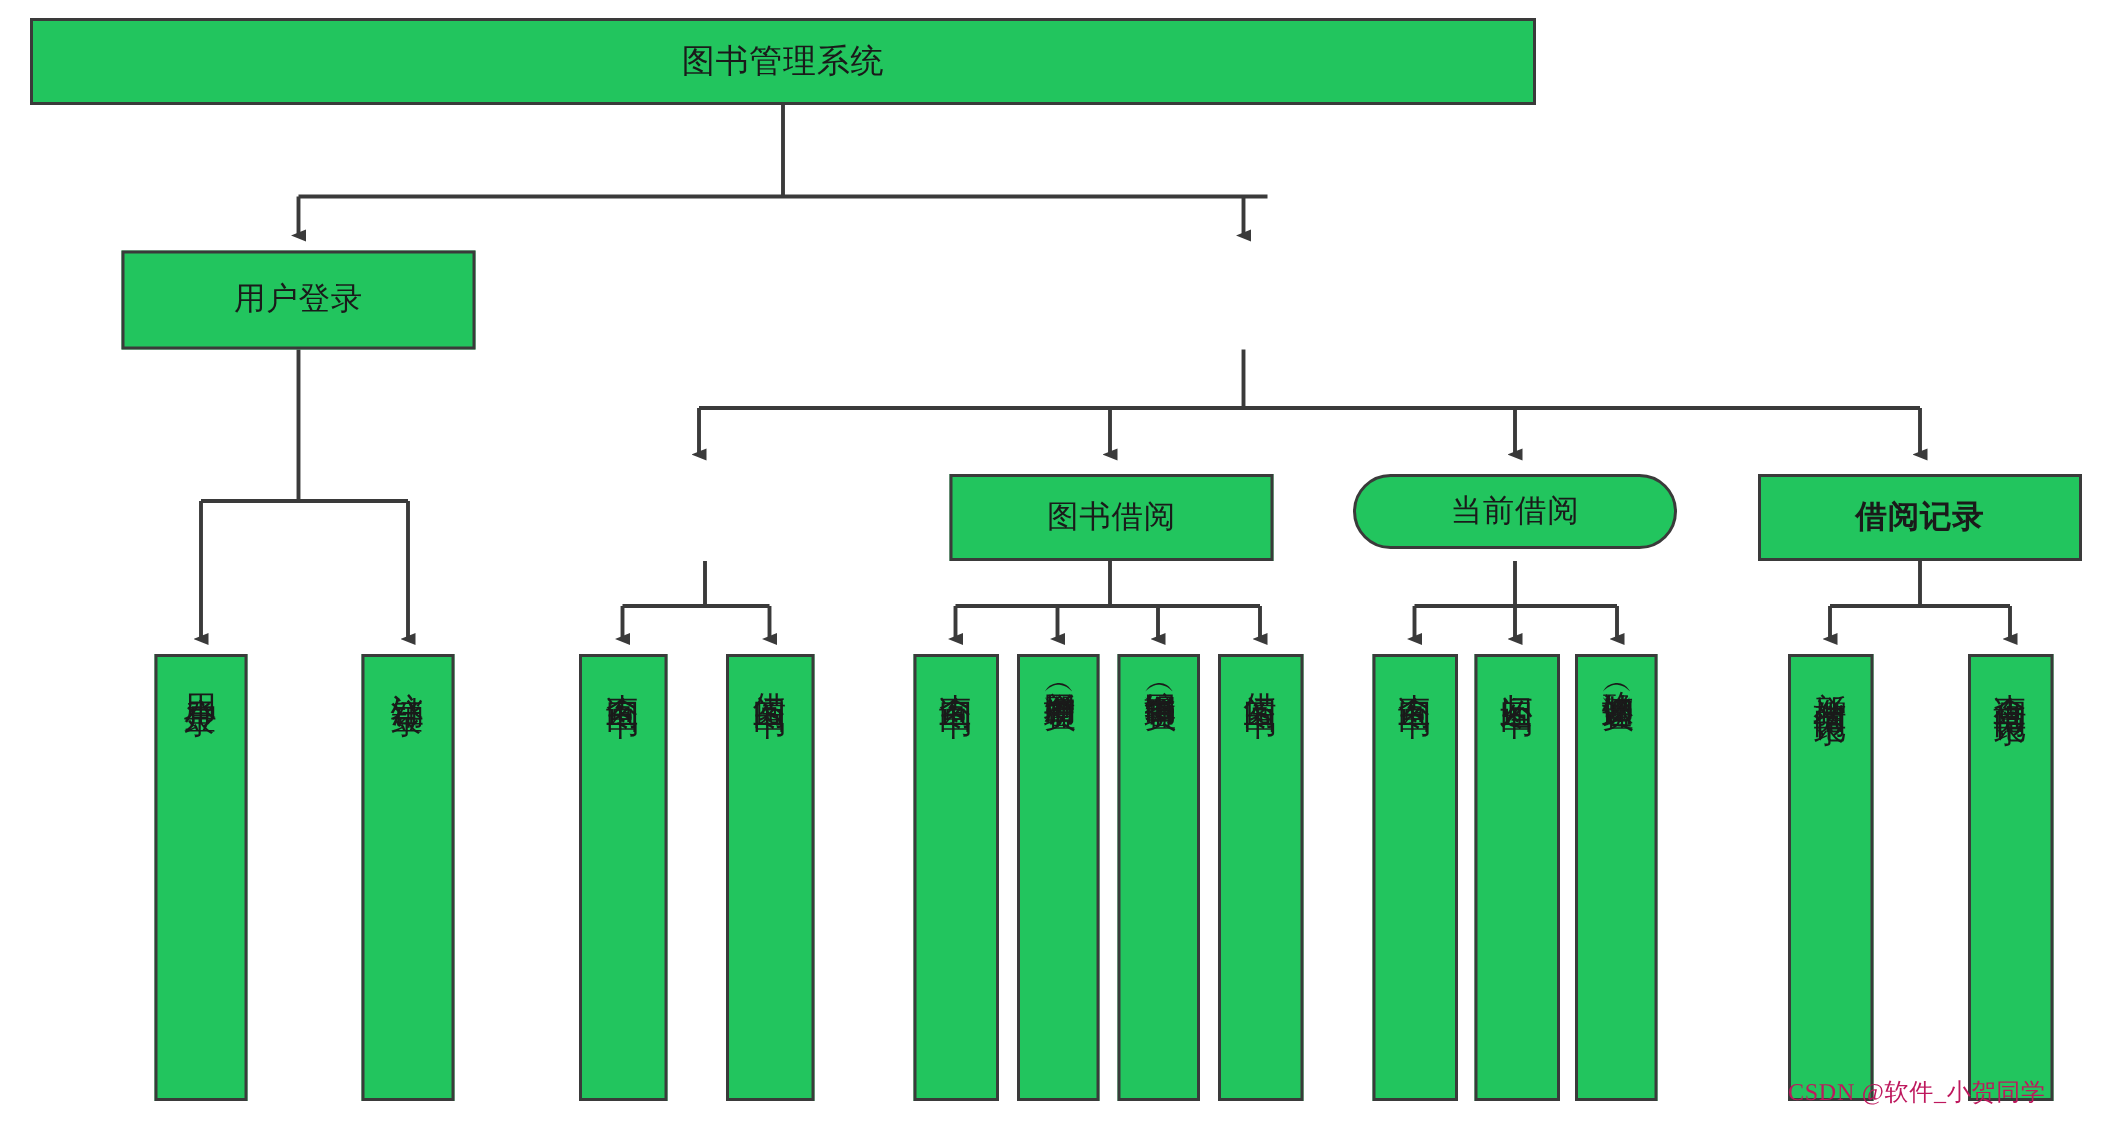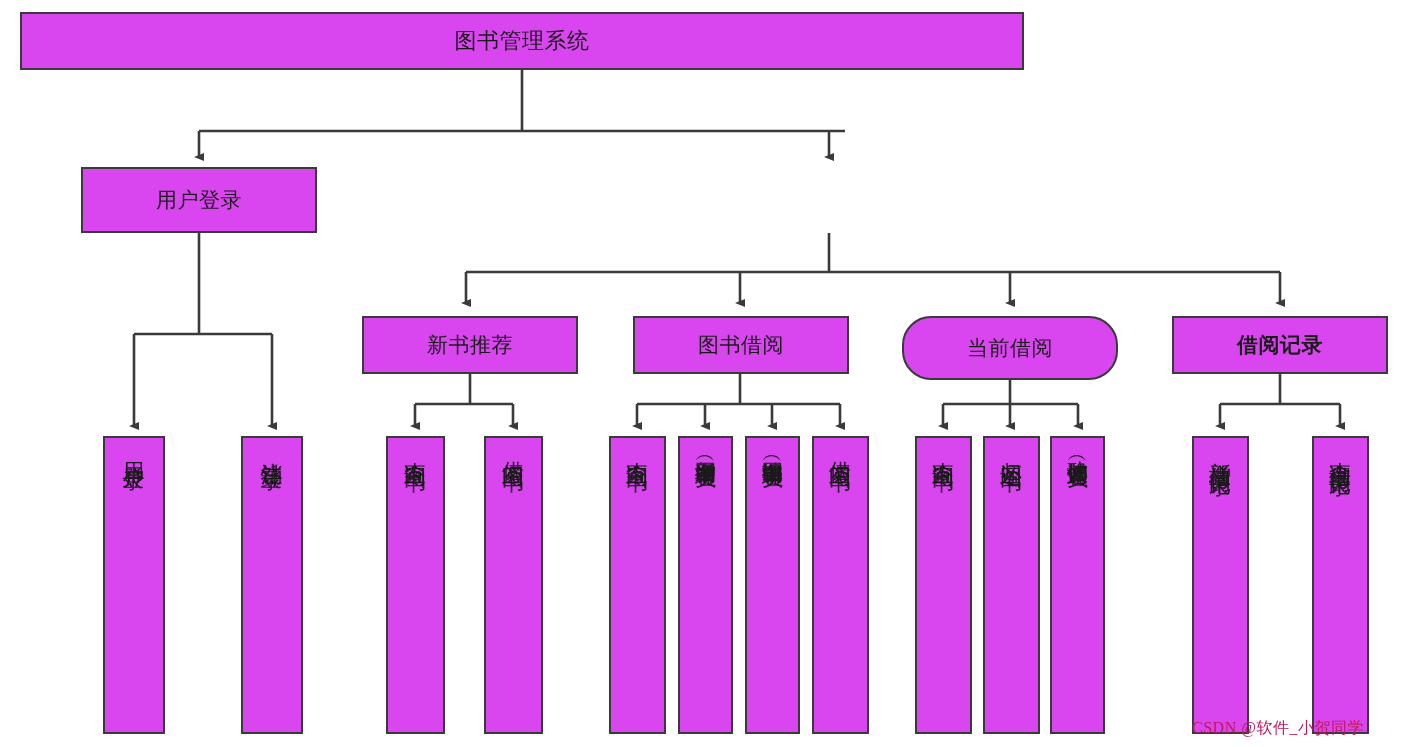--- a/index.html
+++ b/index.html
@@ -22,21 +22,21 @@
     position: absolute;
     left: 0;
     top: 0;
     width: 1405px;
     height: 747px;
     pointer-events: none;
   }
   .node {
     position: absolute;
     box-sizing: border-box;
-    background: #d946ef;
+    background: #22c55e;
     border: 2px solid #3a3a3a;
     display: flex;
     align-items: center;
     justify-content: center;
     color: #1a1a1a;
     z-index: 2;
   }
   .node .lbl {
     display: block;
     text-align: center;
@@ -138,27 +138,24 @@
   </svg>
 
   <div class="node horiz root" style="left:20px; top:12px; width:1004px; height:58px;">
     <span class="lbl">图书管理系统</span>
   </div>
 
   <div class="node horiz" style="left:81px; top:167px; width:236px; height:66px;">
     <span class="lbl">用户登录</span>
   </div>
 
-  <div class="node horiz" style="left:362px; top:316px; width:216px; height:58px;">
-    <span class="lbl">新书推荐</span>
-  </div>
   <div class="node horiz" style="left:633px; top:316px; width:216px; height:58px;">
     <span class="lbl">图书借阅</span>
   </div>
-  <div class="node horiz" style="left:902px; top:316px; width:216px; height:64px;border-radius:29px;">
+  <div class="node horiz" style="left:902px; top:316px; width:216px; height:50px;border-radius:29px;">
     <span class="lbl">当前借阅</span>
   </div>
   <div class="node horiz" style="left:1172px; top:316px; width:216px; height:58px;font-weight:bold;">
     <span class="lbl">借阅记录</span>
   </div>
 
   <div class="node vert" style="left:103px; top:436px; width:62px; height:298px;">
     <span class="lbl">用户登录</span>
   </div>
   <div class="node vert" style="left:241px; top:436px; width:62px; height:298px;">

